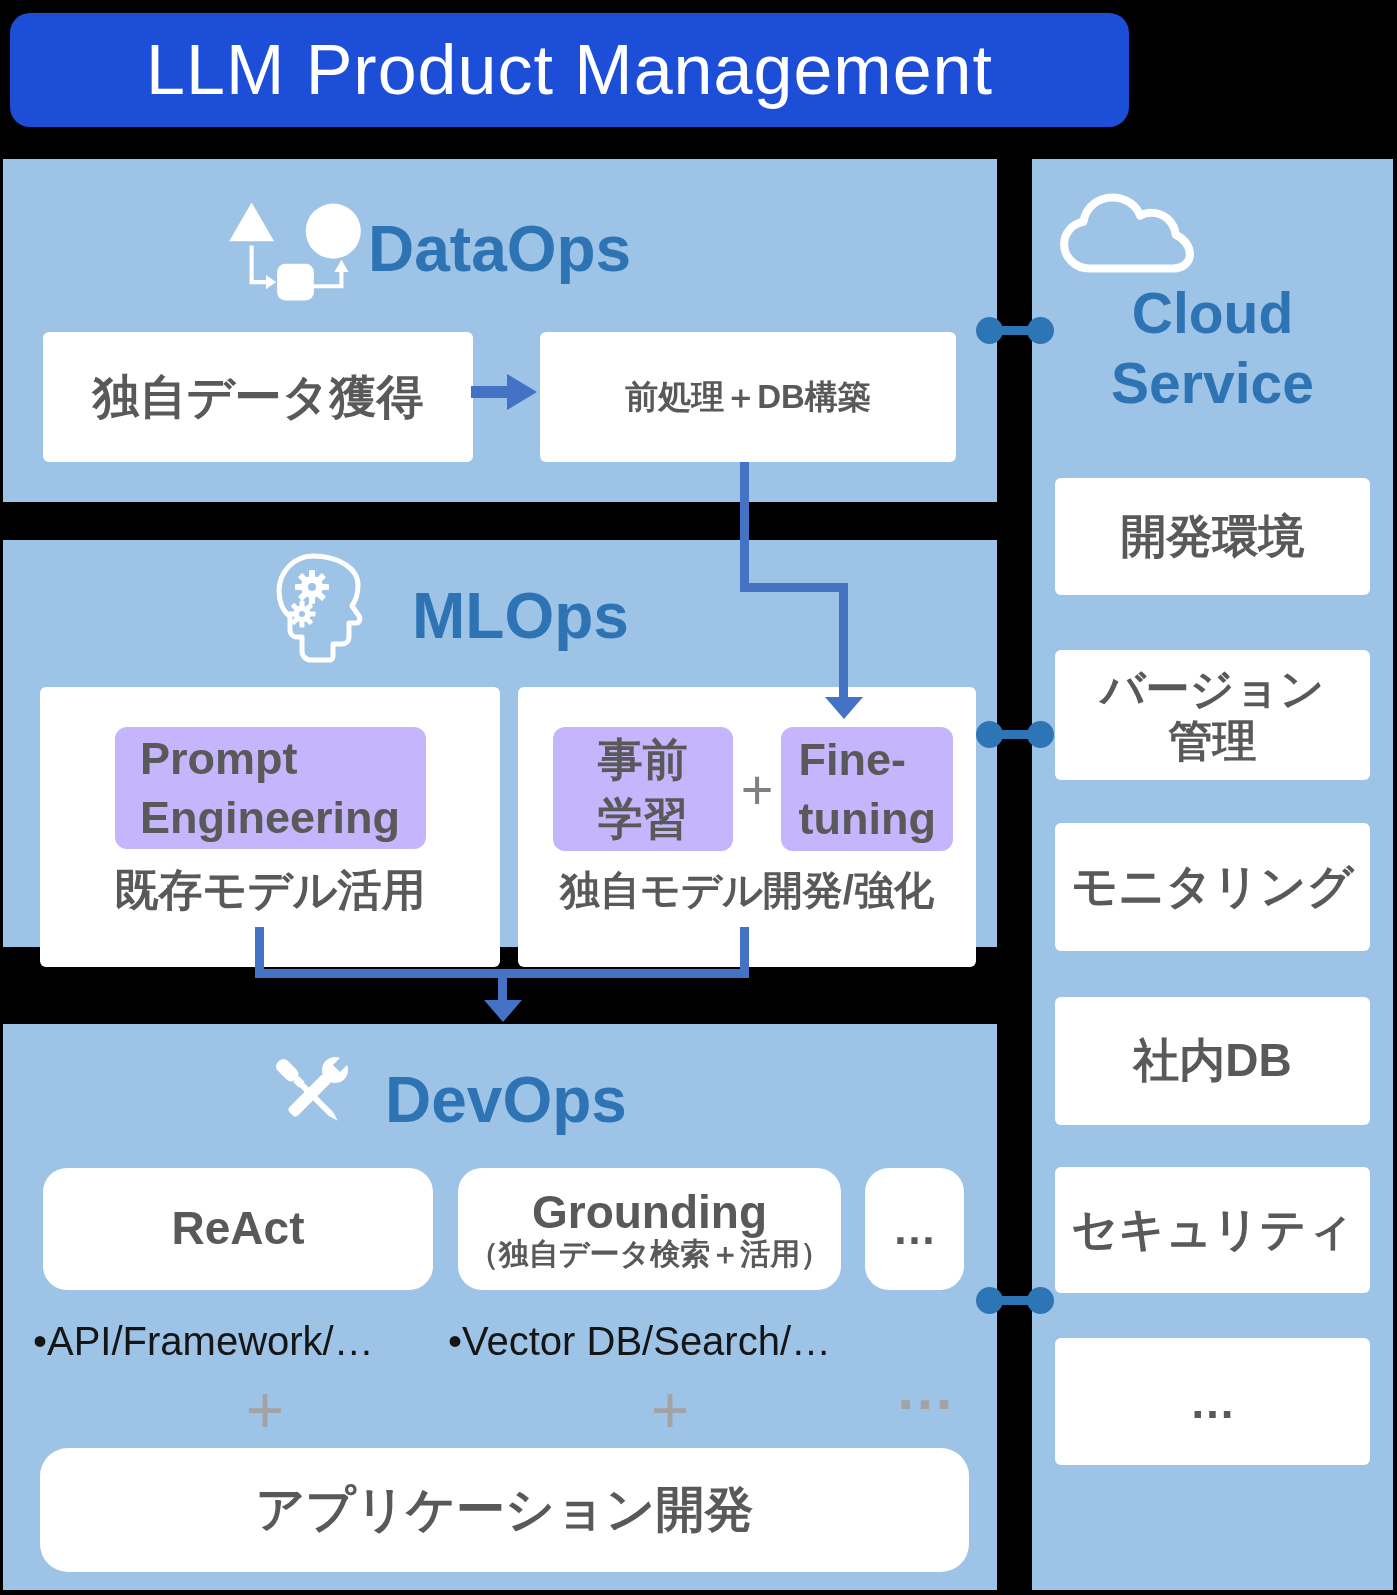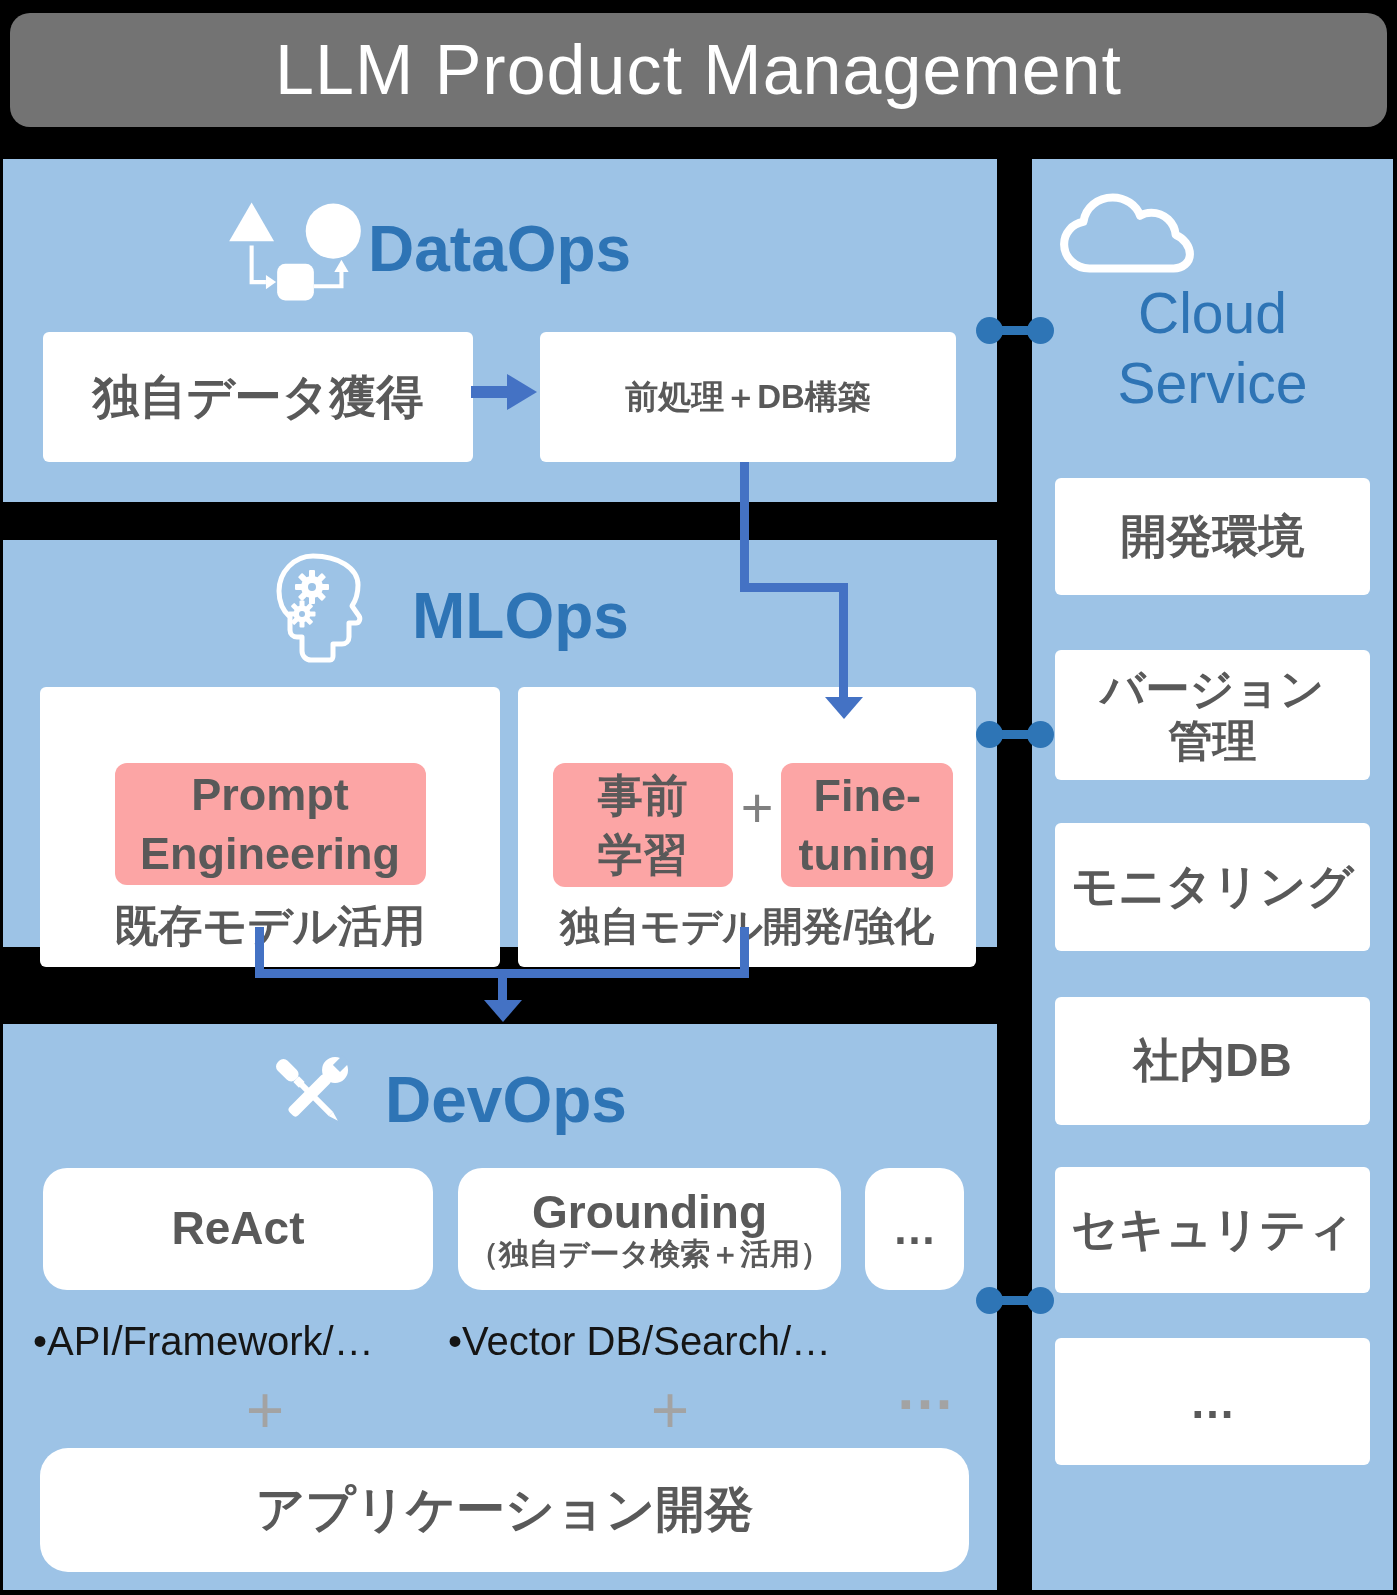--- a/index.html
+++ b/index.html
@@ -4,22 +4,22 @@
 <style>
   html,body{margin:0;padding:0;background:#000;}
   .canvas{
     position:relative;width:1397px;height:1595px;background:#000;
     font-family:"Liberation Sans", sans-serif;overflow:hidden;
   }
   .preline{white-space:pre-line;}
 
   
   .header{
-    position:absolute;left:10px;top:13px;width:1377px;height:114px;
-    background:#737373;border-radius:20px;
+    position:absolute;left:10px;top:13px;width:1119px;height:114px;
+    background:#1d4ed8;border-radius:20px;
     display:flex;align-items:center;justify-content:center;
   }
   .header span{color:#fff;font-size:70px;font-weight:400;letter-spacing:1px;}
 
   
   .panel{position:absolute;background:#9dc3e6;}
   .p-dataops{left:3px;top:159px;width:994px;height:343px;}
   .p-mlops{left:3px;top:540px;width:994px;height:407px;}
   .p-devops{left:3px;top:1024px;width:994px;height:566px;}
   .p-cloud{left:1032px;top:159px;width:361px;height:1431px;}
@@ -49,23 +49,23 @@
     border-left:30px solid #4472c4;
   }
 
   
   .mlops-icon{left:265px;top:10px;width:104px;height:122px;}
   .mlops-title{left:409px;top:44px;}
   .ml-card{padding-top:40px;justify-content:flex-start;}
   .ml-card-left{left:37px;top:147px;width:460px;height:240px;}
   .ml-card-right{left:515px;top:147px;width:458px;height:240px;}
   .hl{
-    background:#fca5a5;border-radius:12px;
+    background:#c4b5fd;border-radius:12px;
     display:flex;align-items:center;justify-content:center;
-    color:#595959;font-weight:bold;text-align:center;margin-top:36px;
+    color:#595959;font-weight:bold;text-align:left;
   }
   .hl-prompt{width:311px;height:122px;font-size:45px;line-height:1.32;}
   .hl-pre{width:180px;height:124px;font-size:45px;line-height:1.32;}
   .hl-fine{width:172px;height:124px;font-size:45px;line-height:1.32;}
   .hl-row{display:flex;align-items:center;padding-left:12px;}
   .plus-mid{font-size:56px;font-weight:400;color:#808080;margin:0 8px;}
   .card-caption{font-size:44px;margin-top:12px;color:#595959;font-weight:bold;}
   .card-caption.small{font-size:40px;}
 
   
@@ -84,21 +84,21 @@
   .plusbig{position:absolute;width:100px;text-align:center;font-size:66px;font-weight:400;color:#a3a3a3;}
   .plus-1{left:212px;top:348px;}
   .plus-2{left:617px;top:348px;}
   .dots-gray{position:absolute;left:872px;top:330px;width:100px;text-align:center;font-size:60px;font-weight:bold;color:#a3a3a3;}
   .app-box{left:37px;top:424px;width:929px;height:124px;border-radius:28px;font-size:49px;}
 
   
   .cloud-icon{left:24px;top:28px;width:142px;height:94px;}
   .cloud-title{
     position:absolute;left:0;top:120px;width:361px;margin:0;text-align:center;
-    font-size:57px;font-weight:normal;color:#2e74b5;line-height:1.22;
+    font-size:57px;font-weight:bold;color:#2e74b5;line-height:1.22;
   }
   .cl-box{left:23px;width:315px;font-size:46px;}
   .cl-1{top:319px;height:117px;}
   .cl-2{top:491px;height:130px;font-size:44px;line-height:1.18;}
   .cl-3{top:664px;height:128px;}
   .cl-4{top:838px;height:128px;}
   .cl-5{top:1008px;height:126px;}
   .cl-6{top:1179px;height:127px;}
 
   

